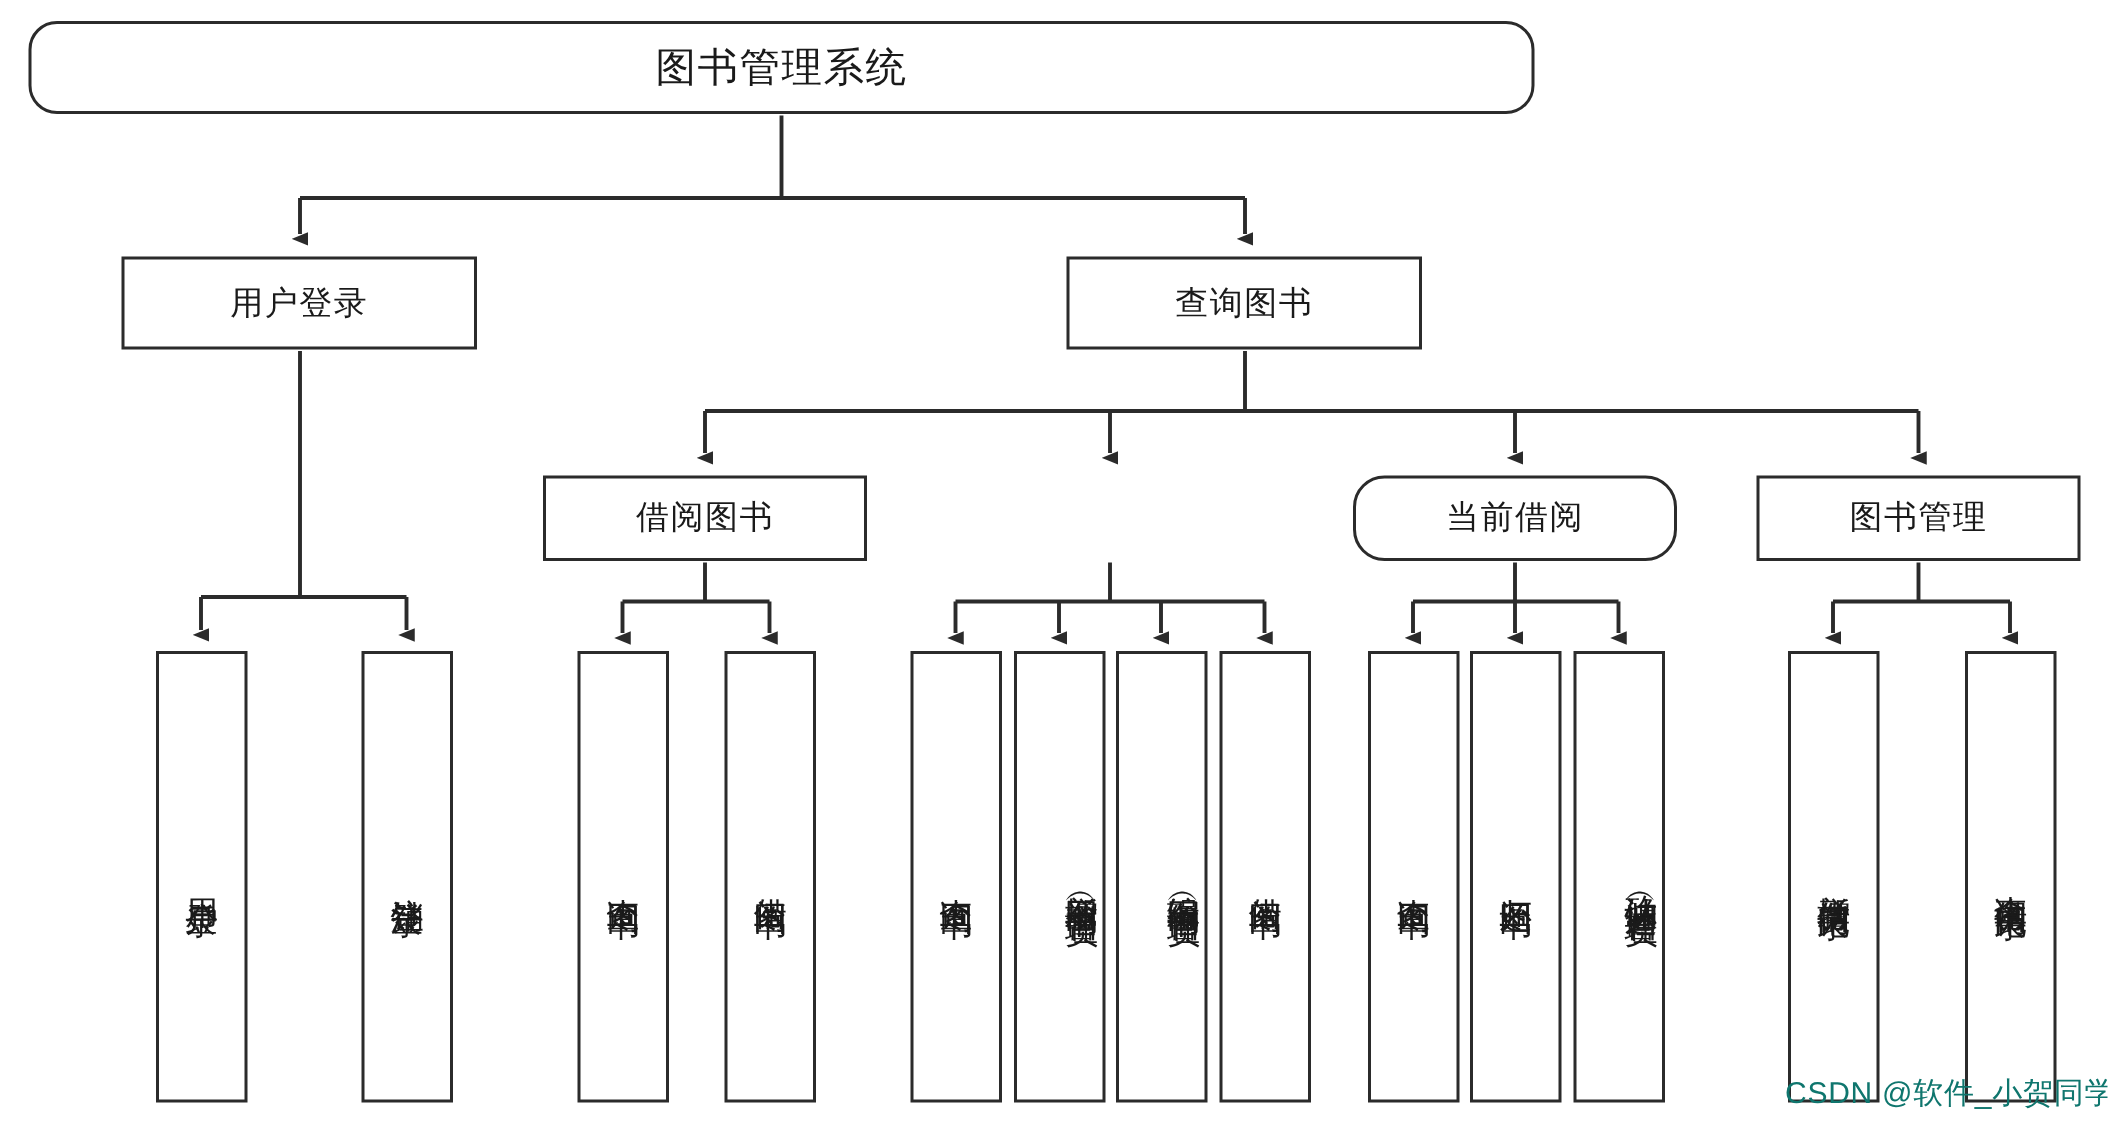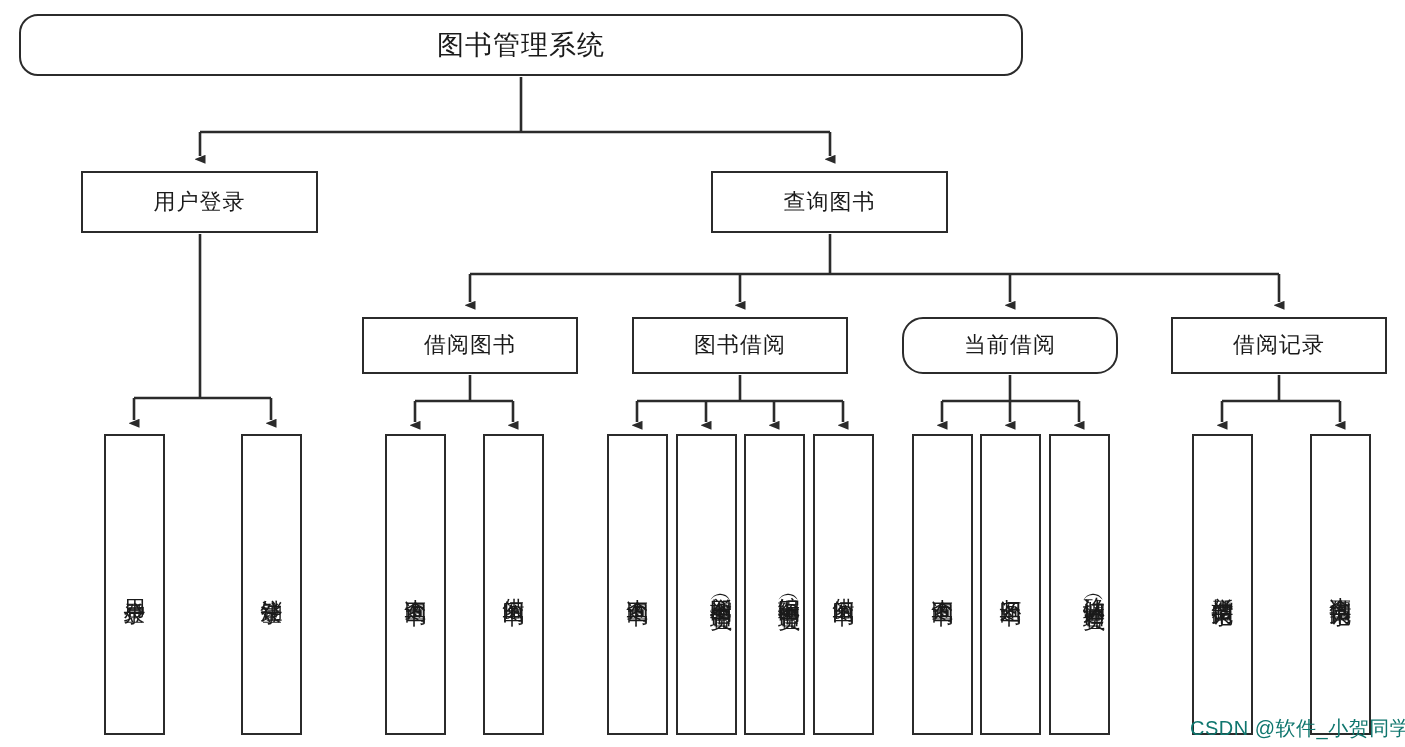--- a/index.html
+++ b/index.html
@@ -88,28 +88,25 @@
   <div class="node h" style="left:81px;top:171px;width:237px;height:62px;">
     <span>用户登录</span>
   </div>
   <div class="node h" style="left:711px;top:171px;width:237px;height:62px;">
     <span>查询图书</span>
   </div>
 
   <div class="node h" style="left:362px;top:317px;width:216px;height:57px;">
     <span>借阅图书</span>
   </div>
-  <div class="node h" style="left:632px;top:317px;width:216px;height:57px;">
-    <span>图书借阅</span>
-  </div>
   <div class="node h" style="left:902px;top:317px;width:216px;height:57px;border-radius:21px;">
     <span>当前借阅</span>
   </div>
   <div class="node h" style="left:1171px;top:317px;width:216px;height:57px;">
-    <span>借阅记录</span>
+    <span>图书管理</span>
   </div>
 
   <div class="leaf" style="left:104px;top:434px;width:61px;height:301px;">
     <span class="vtext">用户登录</span>
   </div>
   <div class="leaf" style="left:241px;top:434px;width:61px;height:301px;">
     <span class="vtext">注销登录</span>
   </div>
 
   <div class="leaf" style="left:385px;top:434px;width:61px;height:301px;">

